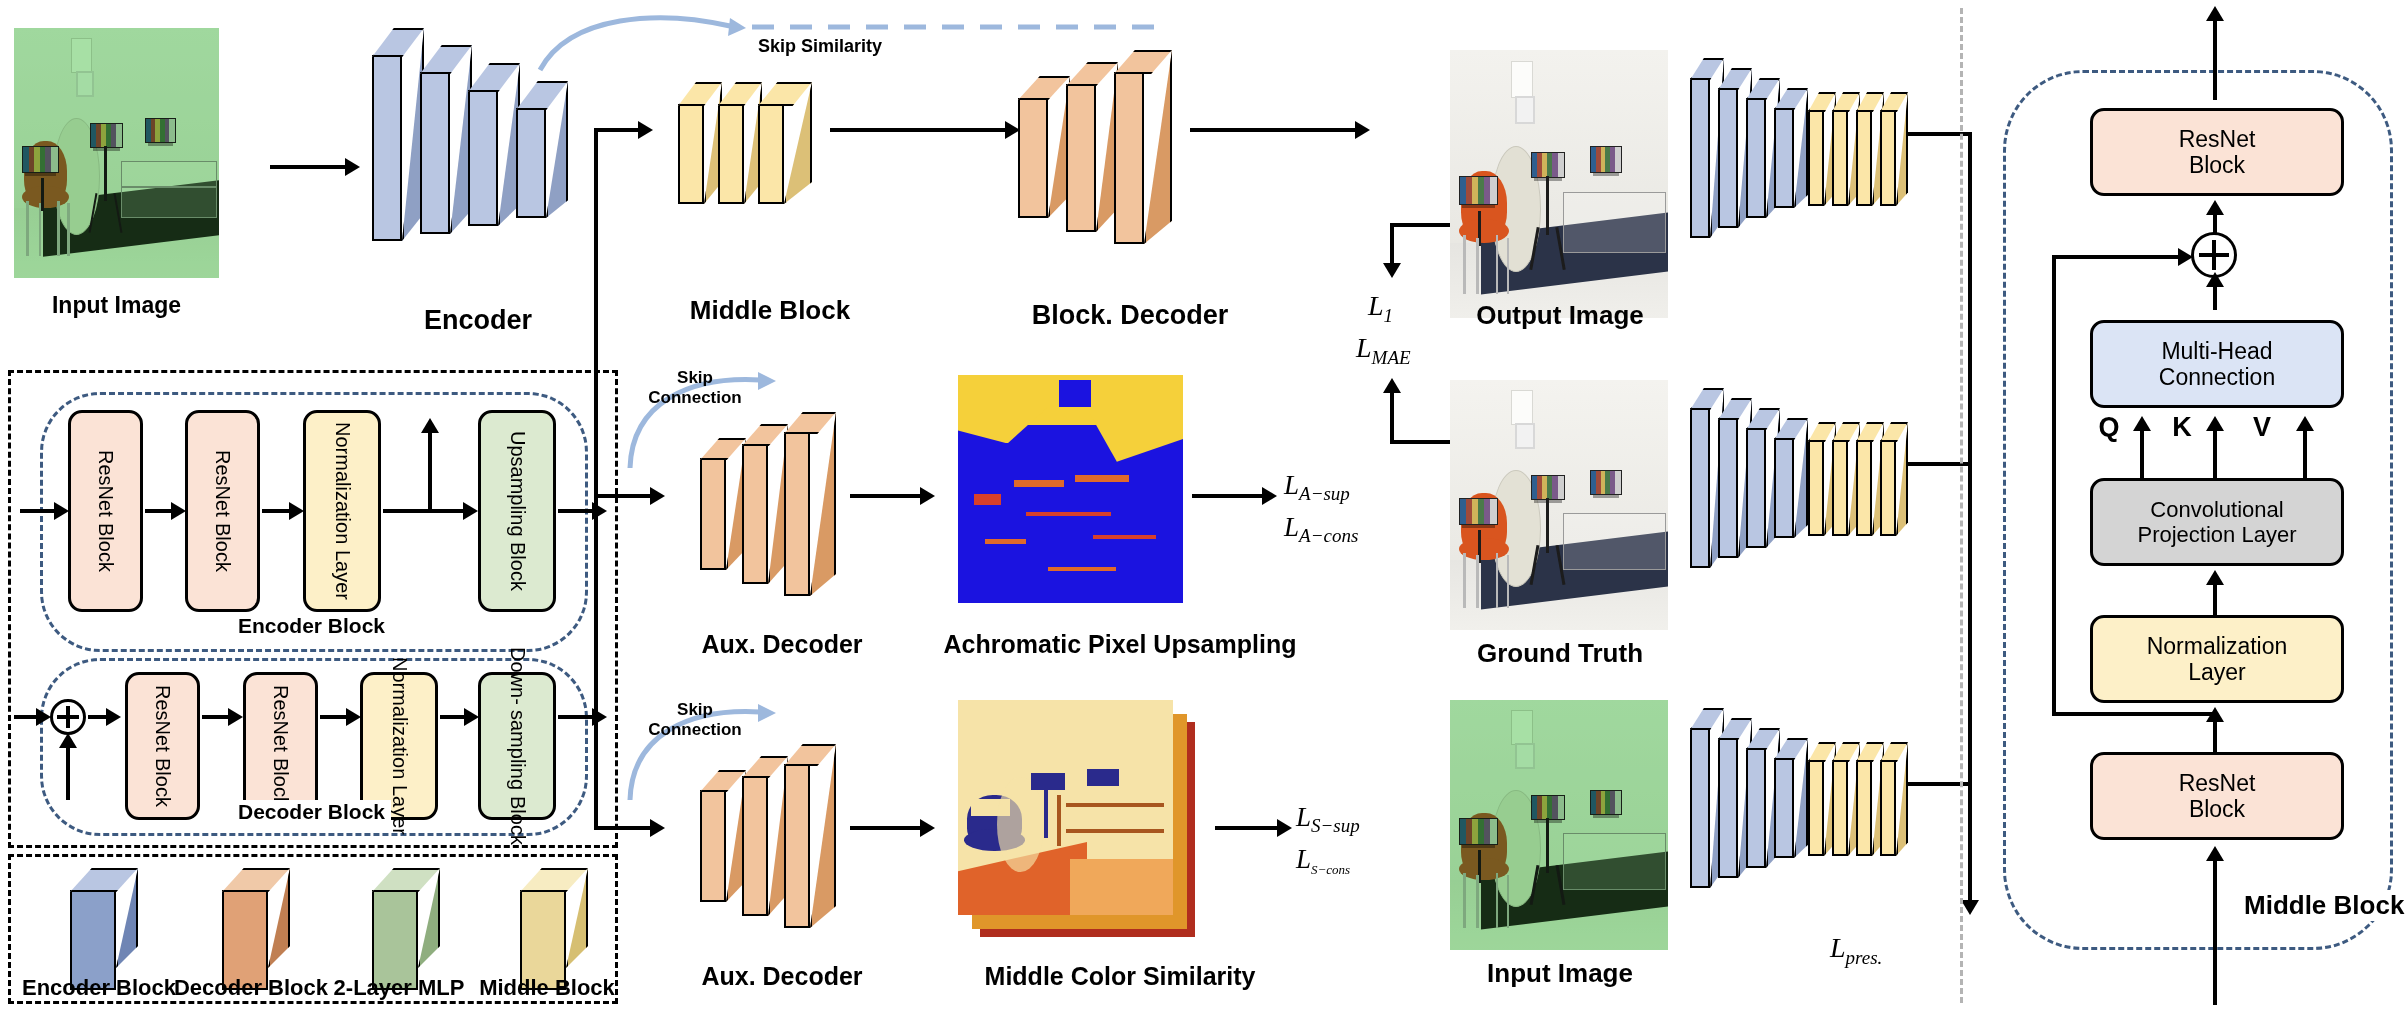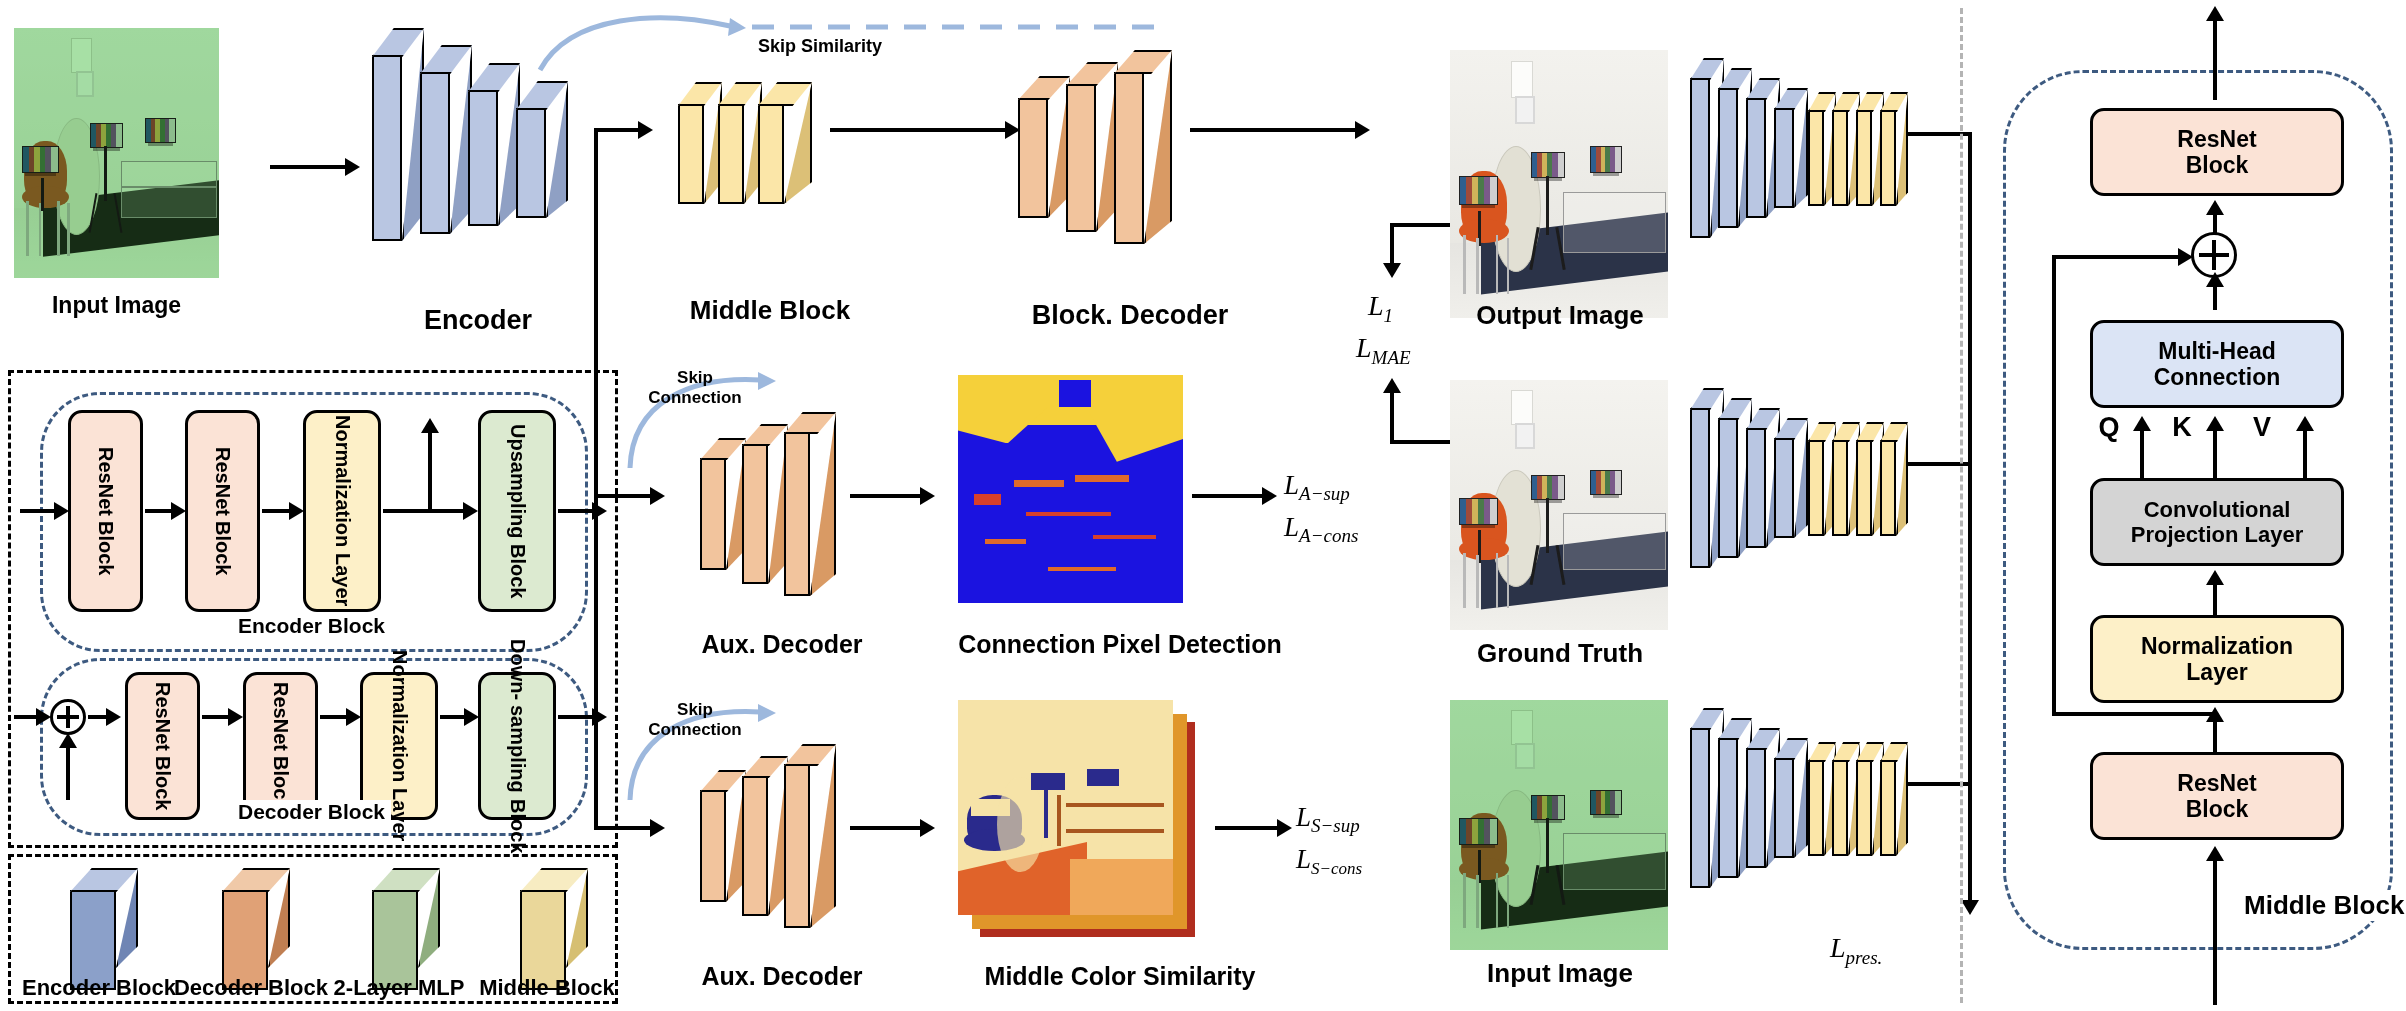--- a/index.html
+++ b/index.html
@@ -42,21 +42,21 @@
   .head-r{position:absolute;width:0;height:0;border-left:15px solid #000;
           border-top:9px solid transparent;border-bottom:9px solid transparent;}
   .head-u{position:absolute;width:0;height:0;border-bottom:15px solid #000;
           border-left:9px solid transparent;border-right:9px solid transparent;}
   .head-d{position:absolute;width:0;height:0;border-top:15px solid #000;
           border-left:9px solid transparent;border-right:9px solid transparent;}
 
   
   .node{position:absolute;border:3.5px solid #000;border-radius:14px;
         display:flex;align-items:center;justify-content:center;
-        text-align:center;font-weight:bold;box-sizing:border-box;line-height:1.15;}
+        text-align:center;font-weight:normal;box-sizing:border-box;line-height:1.15;}
   .node.vert{writing-mode:vertical-rl;}
   .c-res{background:#fbe3d6;}
   .c-norm{background:#fdf0c8;}
   .c-samp{background:#dcead0;}
   .c-attn{background:#dbe4f5;}
   .c-proj{background:#d4d4d4;}
 
   
   .dash-black{position:absolute;border:3.5px dashed #000;box-sizing:border-box;}
   .dash-blue{position:absolute;border:3.5px dashed #3d5a80;border-radius:60px;box-sizing:border-box;}
@@ -335,21 +335,21 @@
        clip-path:polygon(0 0,100% 0,100% 55%,30% 100%);"></div>
   <div class="abs" style="left:45%;top:2%;width:14%;height:12%;background:#1b13e0;"></div>
   <div class="abs" style="left:7%;top:52%;width:12%;height:5%;background:#d8402a;"></div>
   <div class="abs" style="left:25%;top:46%;width:22%;height:3%;background:#e06a2a;"></div>
   <div class="abs" style="left:52%;top:44%;width:24%;height:3%;background:#e06a2a;"></div>
   <div class="abs" style="left:30%;top:60%;width:38%;height:2%;background:#d8402a;"></div>
   <div class="abs" style="left:12%;top:72%;width:18%;height:2%;background:#e06a2a;"></div>
   <div class="abs" style="left:60%;top:70%;width:28%;height:2%;background:#d8402a;"></div>
   <div class="abs" style="left:40%;top:84%;width:30%;height:2%;background:#e06a2a;"></div>
 </div>
-<div class="abs lbl" style="left:920px;top:630px;width:400px;font-size:25px;">Connection Pixel Detection</div>
+<div class="abs lbl" style="left:920px;top:630px;width:400px;font-size:25px;">Achromatic Pixel Upsampling</div>
 
 <div class="arrow-h" style="left:1192px;top:494px;width:70px;"></div>
 <div class="head-r" style="left:1262px;top:487px;"></div>
 
 <div class="abs serif-it" style="left:1284px;top:470px;font-size:27px;">
   <span>L</span><sub style="font-size:19px;">A−sup</sub>
 </div>
 <div class="abs serif-it" style="left:1284px;top:512px;font-size:27px;">
   <span>L</span><sub style="font-size:19px;">A−cons</sub>
 </div>
@@ -408,21 +408,21 @@
 </div>
 <div class="abs lbl" style="left:920px;top:962px;width:400px;font-size:25px;">Middle Color Similarity</div>
 
 <div class="arrow-h" style="left:1215px;top:826px;width:62px;"></div>
 <div class="head-r" style="left:1277px;top:819px;"></div>
 
 <div class="abs serif-it" style="left:1296px;top:802px;font-size:27px;">
   <span>L</span><sub style="font-size:19px;">S−sup</sub>
 </div>
 <div class="abs serif-it" style="left:1296px;top:844px;font-size:27px;">
-  <span>L</span><sub style="font-size:17px;">S−cons</sub>
+  <span>L</span><sub style="font-size:13px;">S−cons</sub>
 </div>
 
 <div class="arrow-h" style="left:1390px;top:223px;width:72px;"></div>
 <div class="arrow-v" style="left:1390px;top:223px;height:40px;"></div>
 <div class="head-d" style="left:1383px;top:263px;"></div>
 
 <div class="abs serif-it" style="left:1368px;top:290px;font-size:28px;">
   <span>L</span><sub style="font-size:19px;">1</sub>
 </div>
 <div class="abs serif-it" style="left:1356px;top:332px;font-size:28px;">

